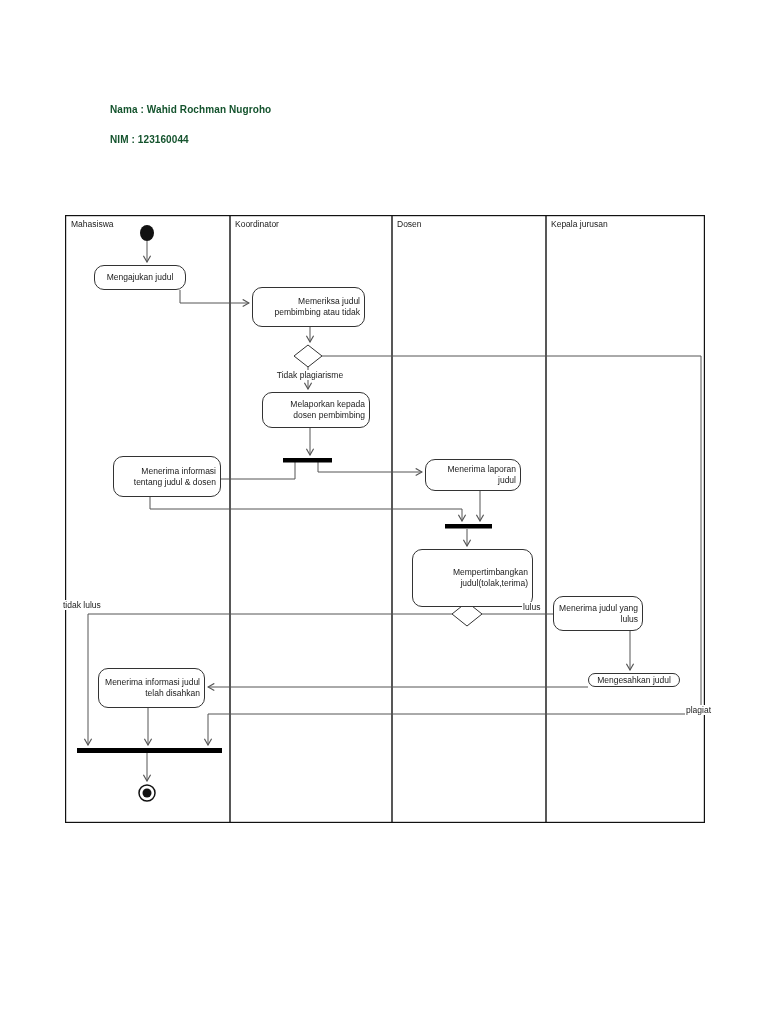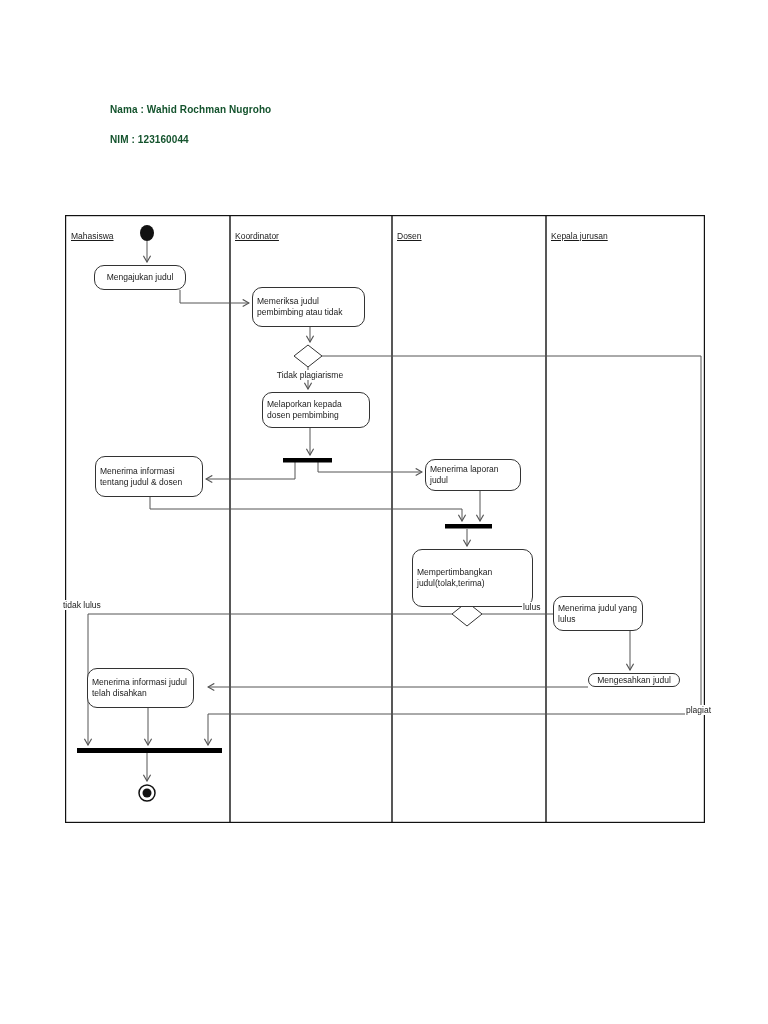--- a/index.html
+++ b/index.html
@@ -10,26 +10,26 @@
   }
   .hdr{
     position:absolute;left:110px;font-size:10px;font-weight:bold;color:#14532d;
     letter-spacing:.1px;white-space:nowrap;
   }
   #diagram{
     position:absolute;left:65px;top:215px;width:640px;height:608px;
   }
   #flow-svg{position:absolute;left:0;top:0;width:640px;height:608px;}
   .lane-label{
-    position:absolute;top:16px;font-size:8.5px;color:#1a1a1a;white-space:nowrap;text-decoration:underline;
+    position:absolute;top:4px;font-size:8.5px;color:#1a1a1a;white-space:nowrap;
   }
   .activity-node{
     position:absolute;box-sizing:border-box;background:#fff;
     border:1px solid #333;border-radius:10px;
-    display:flex;align-items:center;justify-content:center;text-align:left;
+    display:flex;align-items:center;justify-content:center;text-align:right;
     font-size:8.5px;line-height:1.25;color:#1a1a1a;padding:1px 4px;
   }
   .edge-label{
     position:absolute;font-size:8.5px;color:#1a1a1a;white-space:nowrap;
     background:#fff;padding:0 1px;
   }
 </style>
 </head>
 <body>
 
@@ -82,25 +82,25 @@
   </svg>
 
   <div class="lane-label" style="left:6px">Mahasiswa</div>
   <div class="lane-label" style="left:170px">Koordinator</div>
   <div class="lane-label" style="left:332px">Dosen</div>
   <div class="lane-label" style="left:486px">Kepala jurusan</div>
 
   <div class="activity-node" style="left:29px;top:50px;width:92px;height:25px">Mengajukan judul</div>
   <div class="activity-node" style="left:187px;top:72px;width:113px;height:40px">Memeriksa judul pembimbing atau tidak</div>
   <div class="activity-node" style="left:197px;top:177px;width:108px;height:36px">Melaporkan kepada dosen pembimbing</div>
-  <div class="activity-node" style="left:30px;top:241px;width:108px;height:41px">Menerima informasi tentang judul &amp; dosen</div>
+  <div class="activity-node" style="left:48px;top:241px;width:108px;height:41px">Menerima informasi tentang judul &amp; dosen</div>
   <div class="activity-node" style="left:360px;top:244px;width:96px;height:32px">Menerima laporan judul</div>
   <div class="activity-node" style="left:347px;top:334px;width:121px;height:58px">Mempertimbangkan judul(tolak,terima)</div>
   <div class="activity-node" style="left:488px;top:381px;width:90px;height:35px">Menerima judul yang lulus</div>
   <div class="activity-node" style="left:523px;top:458px;width:92px;height:14px">Mengesahkan judul</div>
-  <div class="activity-node" style="left:22px;top:453px;width:107px;height:40px">Menerima informasi judul telah disahkan</div>
+  <div class="activity-node" style="left:33px;top:453px;width:107px;height:40px">Menerima informasi judul telah disahkan</div>
 
   <div class="edge-label" style="left:200px;top:155px;width:88px;text-align:center">Tidak plagiarisme</div>
   <div class="edge-label" style="left:457px;top:387px">lulus</div>
   <div class="edge-label" style="left:-3px;top:385px">tidak lulus</div>
   <div class="edge-label" style="left:620px;top:490px">plagiat</div>
 
 </div>
 
 </body></html>

